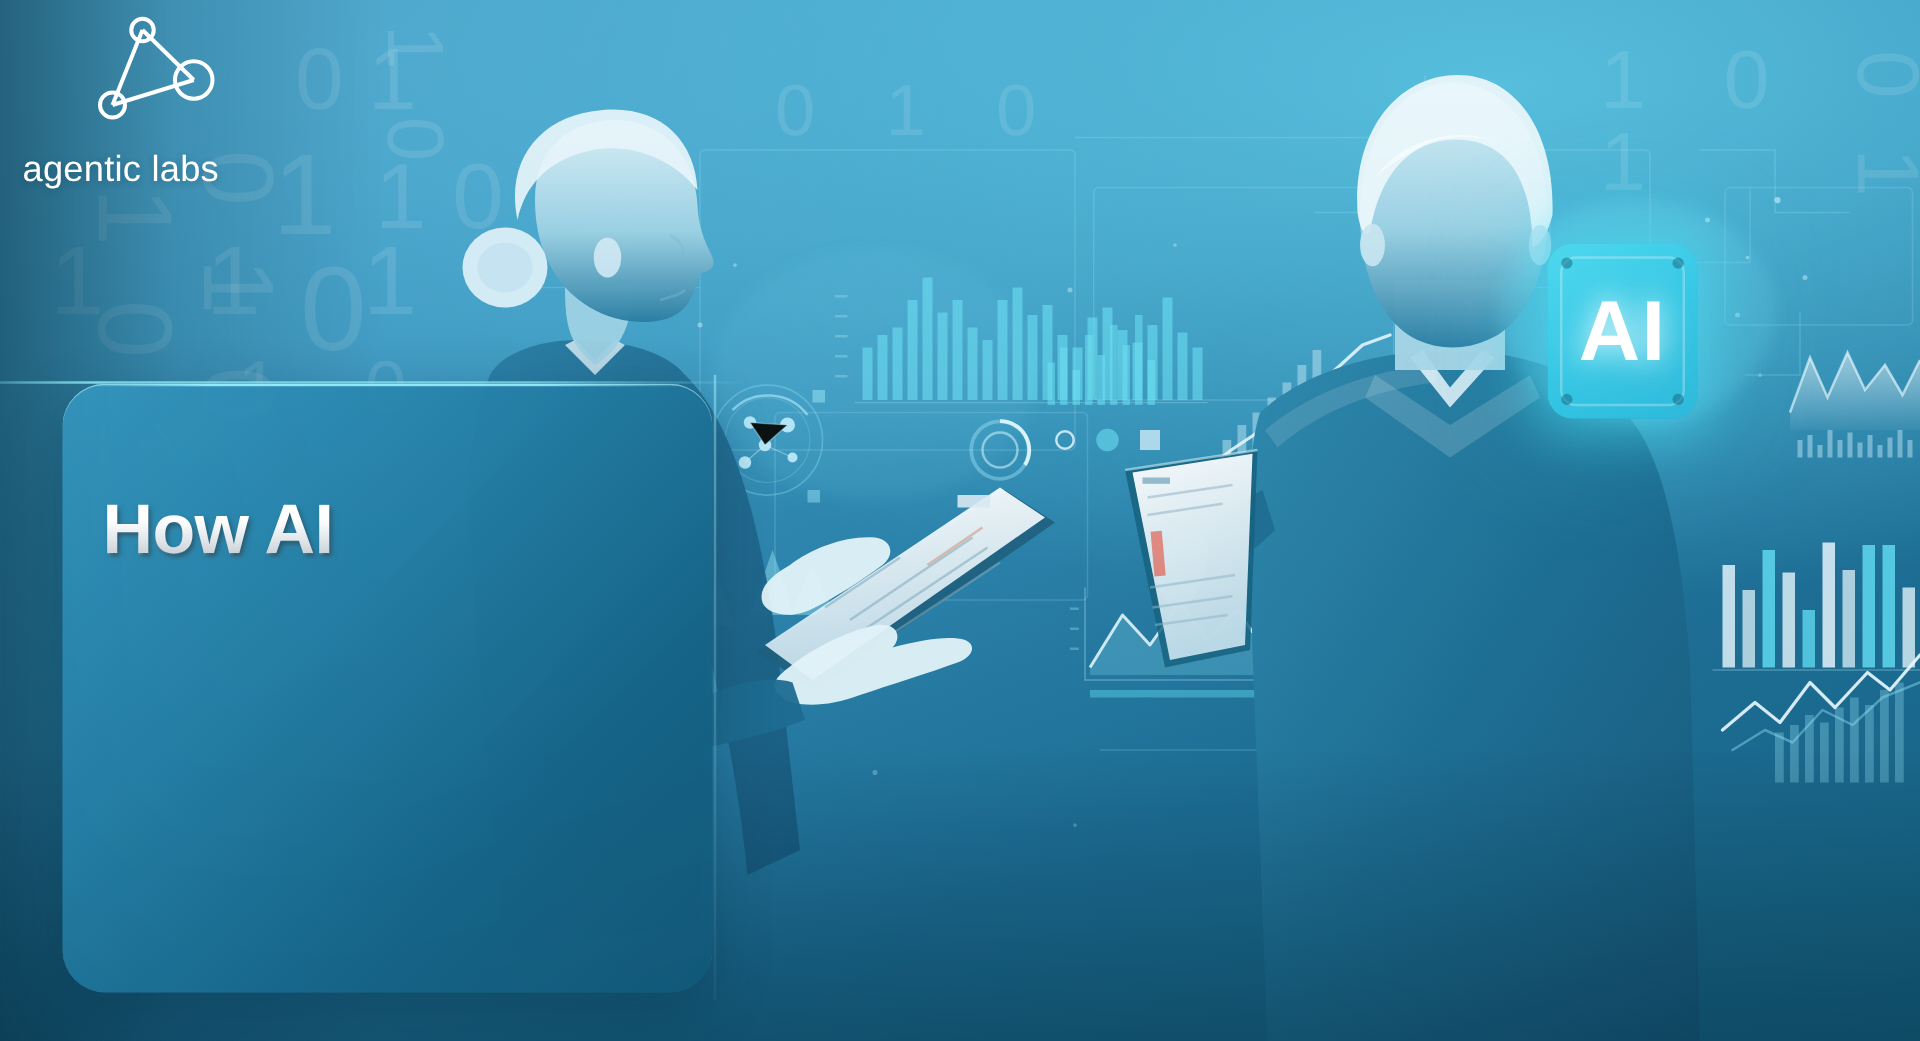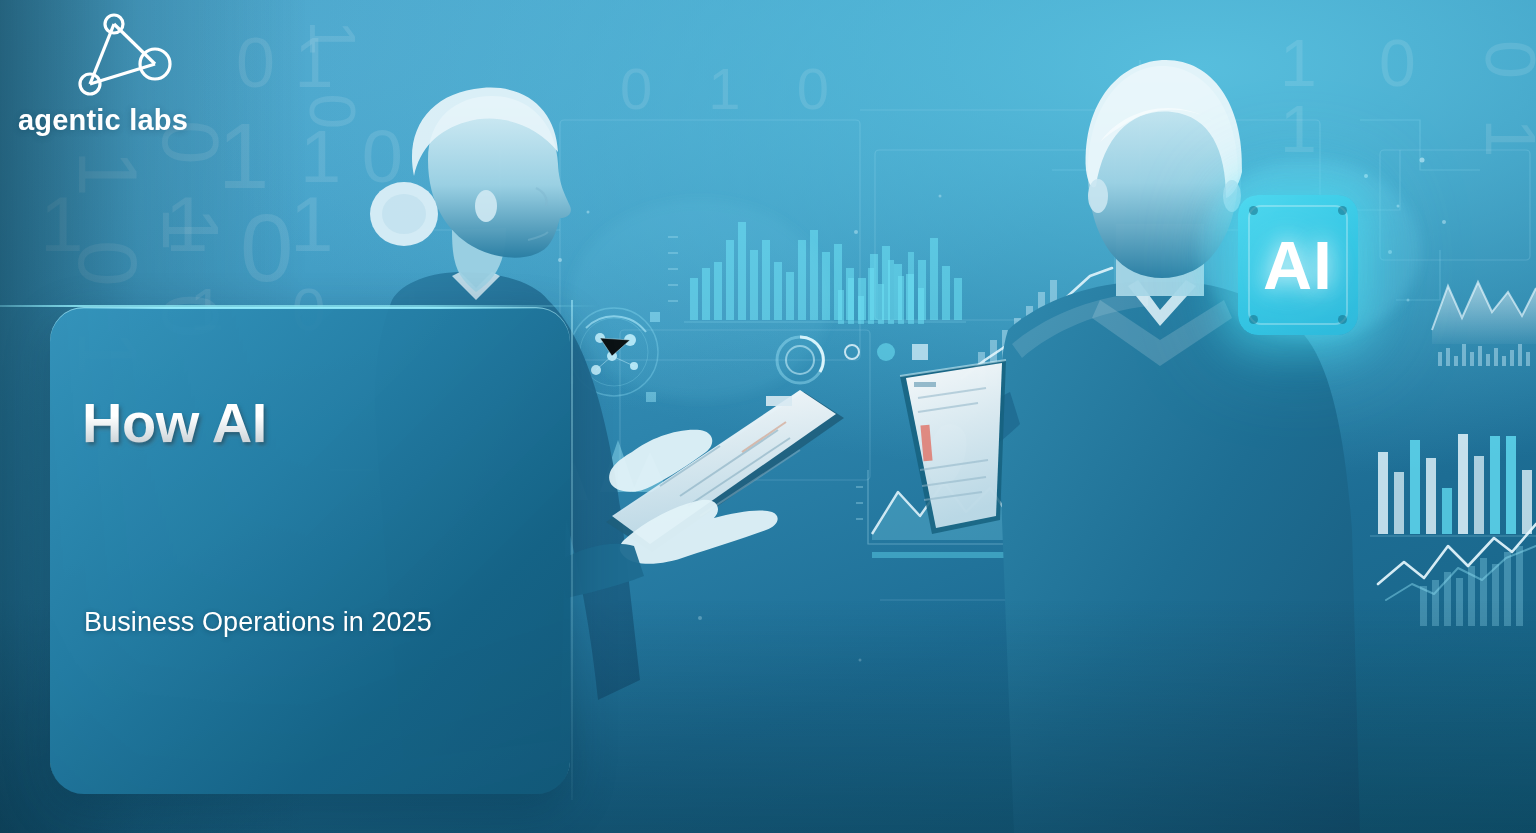--- a/index.html
+++ b/index.html
@@ -73,24 +73,24 @@
     position:relative;
     font-size:68px; font-weight:700; color:#ffffff;
     letter-spacing:1px; line-height:1;
     text-shadow:0 0 22px rgba(255,255,255,0.85), 0 0 48px rgba(160,245,255,0.6);
   }
 
   
   #logo{ position:absolute; left:18px; top:12px; width:240px; }
   #logo .mark{ display:block; margin-left:60px; }
   #logo .wordmark{
-    margin-top:4px;
+    margin-top:20px;
     color:#ffffff;
     font-size:29px;
-    font-weight:700;
+    font-weight:400;
     letter-spacing:0.2px;
     text-shadow:0 1px 6px rgba(0,40,60,0.28);
   }
 
   
   #title-card{
     position:absolute;
     left:50px; top:307px;
     width:520px; height:487px;
     border-radius:34px;
@@ -546,16 +546,15 @@
     <div class="wordmark">agentic labs</div>
   </div>
 
   <div class="card-glowline"></div>
   <div class="card-seam"></div>
 
   <div id="title-card">
     <h1 id="headline">
       <span class="l">How AI</span>
     </h1>
-    <div id="subhead">Business Operations in 2025</div>
   </div>
 
 </div>
 
 </body></html>

